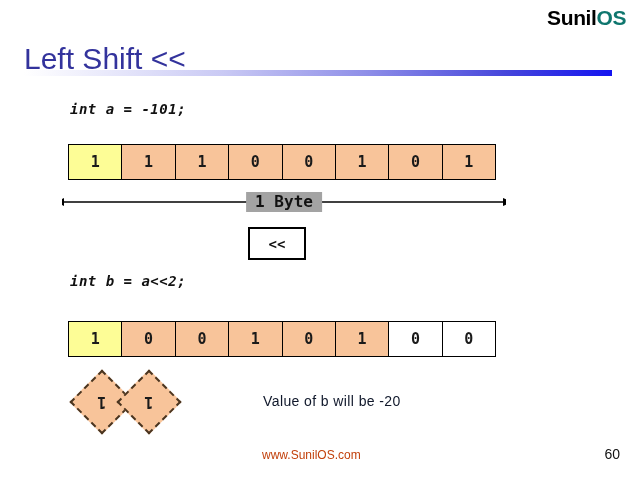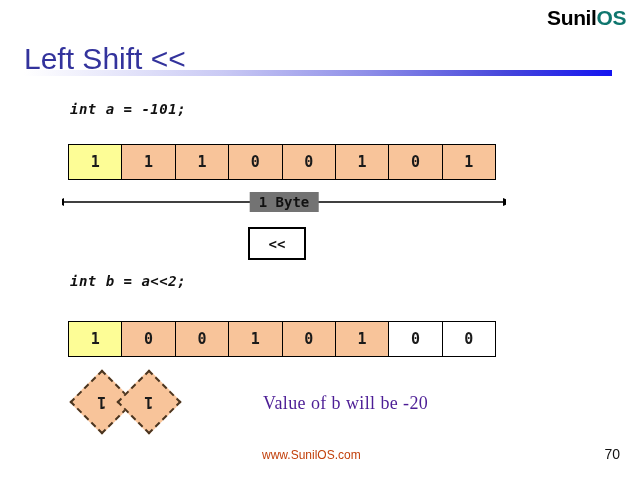--- a/index.html
+++ b/index.html
@@ -104,24 +104,24 @@
     left: 62px;
     top: 192px;
     width: 444px;
     height: 20px;
   }
   .measure-label {
     position: absolute;
     left: 50%;
     top: 0px;
     transform: translateX(-50%);
-    background: #737373;
+    background: #a3a3a3;
     padding: 0 9px;
     font-family: "DejaVu Sans Mono", "Liberation Mono", monospace;
-    font-size: 14px;
+    font-size: 16px;
     font-weight: bold;
     color: #111111;
     line-height: 20px;
     white-space: nowrap;
     z-index: 2;
   }
 
   
   .shift-box {
     position: absolute;
@@ -160,24 +160,24 @@
   }
   .dropped-bit > span { transform: rotate(-135deg); display: block; }
   #dropped-bit-0 { left: 79px;  top: 379px; }
   #dropped-bit-1 { left: 126px; top: 379px; }
 
   
   .result-note {
     position: absolute;
     left: 263px;
     top: 393px;
-    font-family: Liberation Serif, serif;
-    font-size: 18px;
+    font-family: Liberation Sans, sans-serif;
+    font-size: 14px;
     font-weight: normal;
-    color: #4c1d95;
+    color: #0f172a;
     white-space: pre;
     letter-spacing: 0.4px;
   }
 
   
   .footer-url {
     position: absolute;
     left: 262px;
     top: 448px;
     font-family: "Liberation Sans", sans-serif;
@@ -250,13 +250,13 @@
 <div class="dropped-bit" id="dropped-bit-0">
   <span>1</span>
 </div>
 <div class="dropped-bit" id="dropped-bit-1">
   <span>1</span>
 </div>
 
 <div class="result-note">Value of b will be -20</div>
 
 <div class="footer-url">www.SunilOS.com</div>
-<div class="footer-page">70</div>
+<div class="footer-page">60</div>
 
 </body></html>

